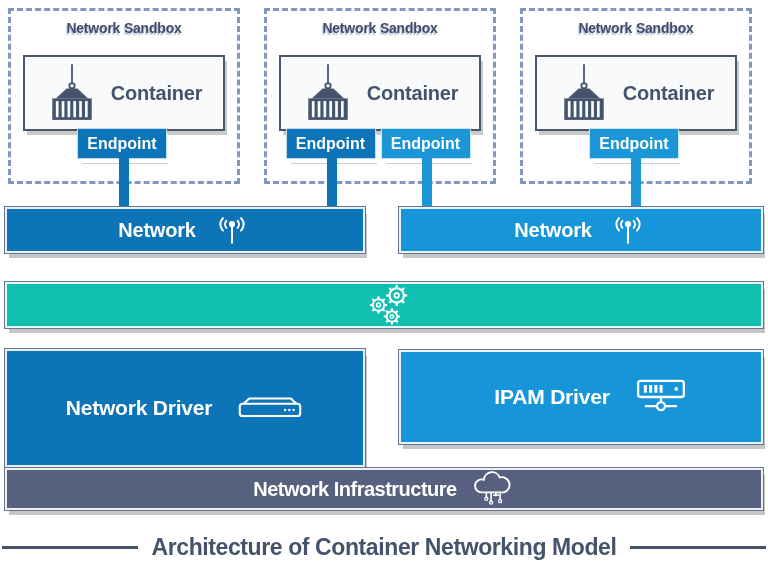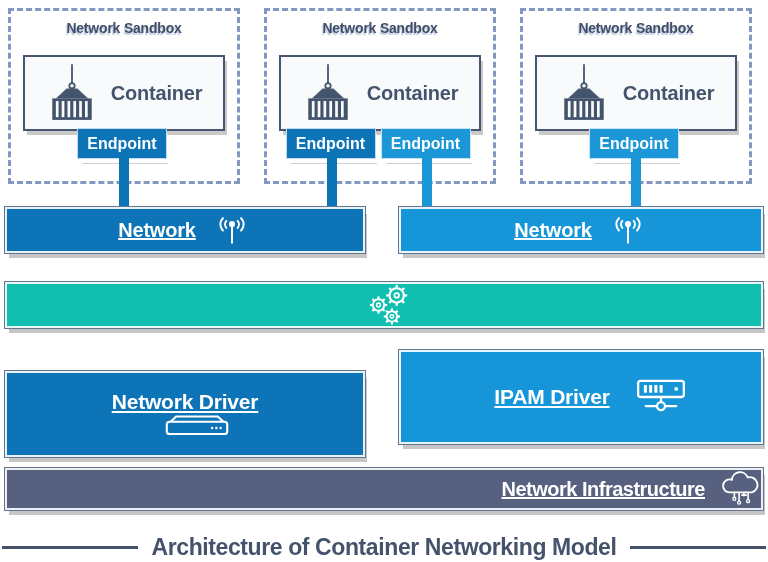--- a/index.html
+++ b/index.html
@@ -38,31 +38,31 @@
   .connector{position:absolute;top:156px;width:10px;height:54px;z-index:3;}
   .connector.dark{background:#0e74b8;}
   .connector.light{background:#1b97d7;}
   .c1{left:119px;}.c2{left:327px;}.c3{left:422px;}.c4{left:631px;}
 
   
   .panel{
     position:absolute;display:flex;align-items:center;justify-content:center;
     border:1px solid #65758f;
     box-shadow:inset 0 0 0 2px rgba(255,255,255,0.9),3px 6px 0 -2px #c6c6c6;
-    z-index:4;color:#fff;text-decoration:underline;
+    z-index:4;color:#fff;
   }
   .bg-dark{background:#0e74b8;}
   .bg-light{background:#1795d9;}
   .bg-teal{background:#10bfb0;}
-  .bg-slate{background:#57617f;justify-content:flex-end;}
+  .bg-slate{background:#57617f;}
 
   .net-left{left:4px;top:206px;width:362px;height:48px;}
   .net-right{left:398px;top:206px;width:366px;height:48px;}
   .engine{left:4px;top:281px;width:760px;height:48px;}
-  .driver-left{left:4px;top:370px;width:362px;height:88px;flex-direction:column;}
+  .driver-left{left:4px;top:348px;width:362px;height:120px;}
   .driver-right{left:398px;top:349px;width:366px;height:96px;padding-left:20px;}
   .infra{left:4px;top:467px;width:760px;height:44px;}
 
   .bar-label{font-size:20px;font-weight:bold;letter-spacing:-0.2px;}
   .driver-label{font-size:21px;font-weight:bold;letter-spacing:-0.2px;}
   .cond{letter-spacing:-0.5px;}
   .icon-gap{margin-left:16px;display:flex;align-items:center;}
 
   
   .footer{position:absolute;left:0;right:0;top:534px;height:26px;display:flex;align-items:center;gap:14px;padding:0 2px;z-index:1;}

